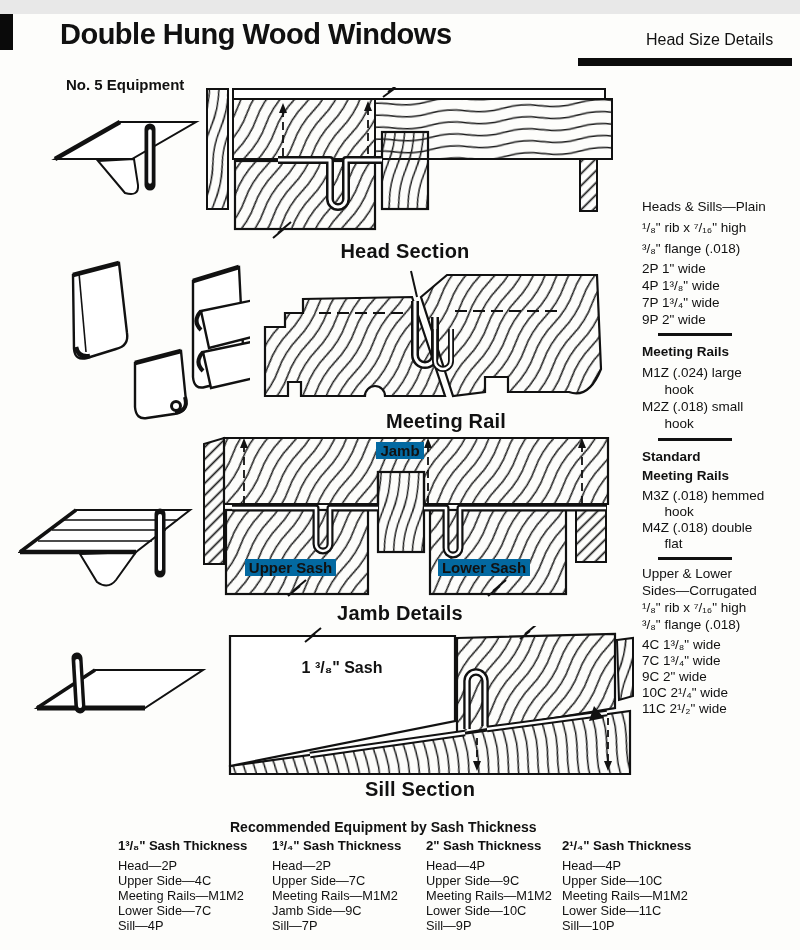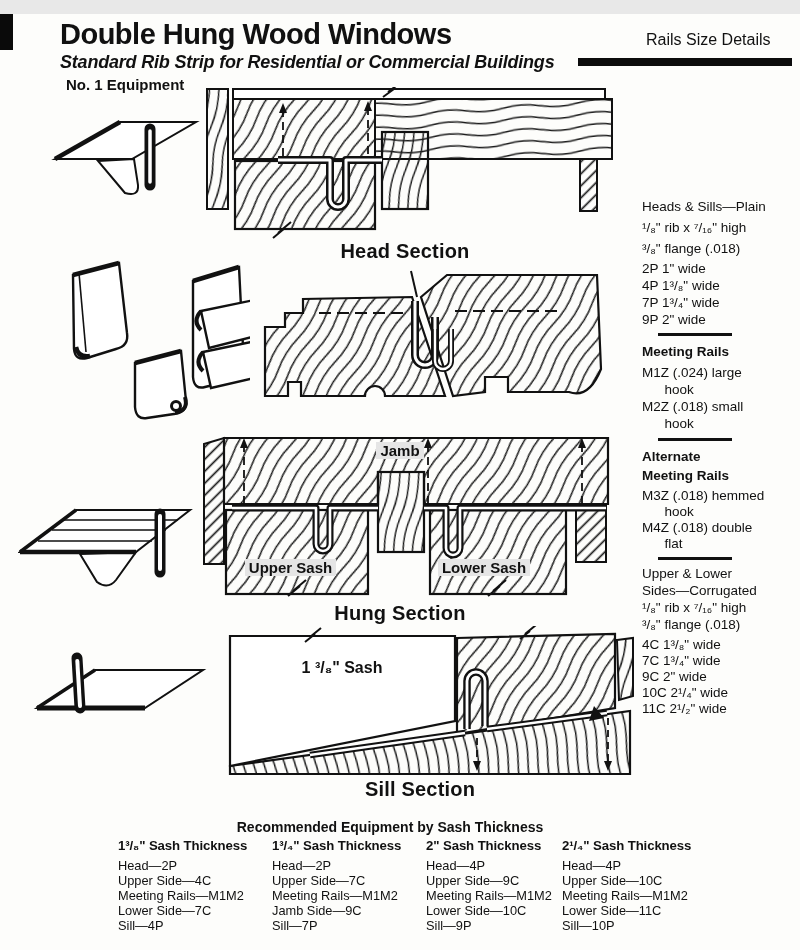--- a/index.html
+++ b/index.html
@@ -7,27 +7,27 @@
         font-family:"Liberation Sans",sans-serif;color:#111;overflow:hidden}
   .abs{position:absolute}
   .artifact{position:absolute;left:0;top:0;width:13px;height:36px;background:#0a0a0a}
   .title{position:absolute;left:60px;top:4px;font-size:29px;font-weight:bold;letter-spacing:-.5px}
   .subtitle{position:absolute;left:60px;top:38px;font-size:18px;font-weight:bold;font-style:italic;letter-spacing:-.2px}
   .corner{position:absolute;left:646px;top:17px;font-size:16px}
   .trule{position:absolute;left:578px;top:44px;width:214px;height:8px;background:#0c0c0c}
   .equip{position:absolute;left:66px;top:62px;font-size:15px;font-weight:bold}
   .caption{position:absolute;width:200px;text-align:center;font-size:20px;font-weight:bold;letter-spacing:.2px}
   .dlabel{position:absolute;text-align:center;font-weight:bold;font-size:15px}
-  .dlabel .wbg{background:#e5e5e5;padding:0 4px}
+  .dlabel .wbg{background:#0369a1;padding:0 4px}
   .sash-label{position:absolute;width:160px;text-align:center;font-weight:bold;font-size:16px}
   .side{position:absolute;left:642px;width:156px;font-size:13.5px;line-height:17px}
   .side.bold{font-weight:bold}
   .lh21{line-height:21px}.lh19{line-height:19px}.lh16{line-height:16px}
   .srule{position:absolute;left:658px;width:74px;height:3px;background:#111}
-  .rec-title{position:absolute;left:230px;top:805px;width:320px;text-align:center;font-size:14px;font-weight:bold}
+  .rec-title{position:absolute;left:230px;top:805px;width:320px;font-size:14px;font-weight:bold}
   .rec-col{position:absolute;top:824px;font-size:12.8px;line-height:15px}
   .rec-h{font-weight:bold;font-size:13.2px;margin-bottom:5px;letter-spacing:-.1px}
   svg{display:block}
 </style>
 </head>
 <body>
 
 <div class="page">
 
   <svg width="0" height="0" style="position:absolute">
@@ -45,24 +45,23 @@
         <path d="M0,5 q18,-3.5 37,0 t37,0 t37,0 t37,0" fill="none" stroke="#1a1a1a" stroke-width="1.4"></path>
       </pattern>
       <pattern id="hatch" patternUnits="userSpaceOnUse" width="8.5" height="8.5" patternTransform="rotate(-45)">
         <path d="M0,4.2 H8.5" stroke="#1a1a1a" stroke-width="1.7"></path>
       </pattern>
     </defs>
   </svg>
 
   <div class="artifact"></div>
   <div class="title">Double Hung Wood Windows</div>
-  <div class="corner">Rails Size Details</div>
-  <div class="subtitle">Standard Rib Strip for Residential or Commercial Buildings</div>
+  <div class="corner">Head Size Details</div>
   <div class="trule"></div>
-  <div class="equip">No. 1 Equipment</div>
+  <div class="equip">No. 5 Equipment</div>
 
   <svg class="abs" style="left:50px;top:95px" width="150" height="92" viewBox="0 0 150 92">
     <path d="M5,50 L70,13 L146,13 L82,50 Z" fill="#fff" stroke="#111" stroke-width="2"></path>
     <path d="M48,52 L84,50 L88,76 Q89,88 75,84 Z" fill="#fff" stroke="#111" stroke-width="2"></path>
     <path d="M5,50 L70,13" fill="none" stroke="#111" stroke-width="4.5"></path>
     <path d="M100,20 V76" fill="none" stroke="#111" stroke-width="11" stroke-linecap="round"></path>
     <path d="M100,22 V73" fill="none" stroke="#fff" stroke-width="3.5" stroke-linecap="round"></path>
   </svg>
 
   <svg class="abs" style="left:205px;top:73px" width="410" height="158" viewBox="0 0 410 158">
@@ -104,20 +103,21 @@
   <svg class="abs" style="left:257px;top:255px" width="380" height="145" viewBox="0 0 380 145">
     <path d="M8,58 L28,58 L28,44 L46,44 L46,30 L155,28 L188,127 L128,127 A10,10 0 0 0 108,127 L44,127 L44,113 L31,113 L31,127 L8,127 Z" fill="url(#gDiag)" stroke="#111" stroke-width="2.2"></path>
     <path d="M164,28 L190,6 L340,6 L344,100 Q332,130 312,123 L251,123 L251,108 L228,108 L228,123 L196,127 Z" fill="url(#gDiag)" stroke="#111" stroke-width="2.2"></path>
     <path d="M160,28 L154,2" fill="none" stroke="#111" stroke-width="2"></path>
     <path d="M62,44 H150 M198,42 H302" fill="none" stroke="#111" stroke-width="2.2" stroke-dasharray="12,6"></path>
     <path d="M158,32 V86 a10,10 0 0 0 20,0 V48" fill="none" stroke="#111" stroke-width="8" stroke-linejoin="round"></path>
     <path d="M158,32 V86 a10,10 0 0 0 20,0 V48" fill="none" stroke="#fff" stroke-width="3" stroke-linejoin="round"></path>
     <path d="M178,60 V92 a8,8 0 0 0 16,0 V60" fill="none" stroke="#111" stroke-width="6" stroke-linejoin="round"></path>
     <path d="M178,60 V92 a8,8 0 0 0 16,0 V60" fill="none" stroke="#fff" stroke-width="2.4" stroke-linejoin="round"></path>
   </svg>
+  <div class="caption" style="left:346px;top:396px">Meeting Rail</div>
 
   <svg class="abs" style="left:18px;top:480px" width="176" height="100" viewBox="0 0 176 100">
     <path d="M2,58 L58,16 L172,16 L118,58 Z" fill="#fff" stroke="#111" stroke-width="2"></path>
     <path d="M20,47 L134,47 M34,36 L148,36 M46,26 L160,26" fill="none" stroke="#111" stroke-width="1.6"></path>
     <path d="M62,60 L118,58 L98,86 Q90,96 79,88 Z" fill="#fff" stroke="#111" stroke-width="2"></path>
     <path d="M2,58 L118,58" fill="none" stroke="#111" stroke-width="4.5"></path>
     <path d="M2,58 L58,16" fill="none" stroke="#111" stroke-width="3.5"></path>
     <path d="M142,20 V78" fill="none" stroke="#111" stroke-width="11" stroke-linecap="round"></path>
     <path d="M142,22 V75" fill="none" stroke="#fff" stroke-width="4" stroke-linecap="round"></path>
   </svg>
@@ -139,21 +139,21 @@
   </svg>
   <div class="dlabel" style="left:352px;top:428px;width:96px">
     <span class="wbg">Jamb</span>
   </div>
   <div class="dlabel" style="left:227px;top:545px;width:127px">
     <span class="wbg">Upper Sash</span>
   </div>
   <div class="dlabel" style="left:428px;top:545px;width:112px">
     <span class="wbg">Lower Sash</span>
   </div>
-  <div class="caption" style="left:300px;top:588px">Hung Section</div>
+  <div class="caption" style="left:300px;top:588px">Jamb Details</div>
 
   <svg class="abs" style="left:33px;top:632px" width="175" height="85" viewBox="0 0 175 85">
     <path d="M4,62 L62,24 L170,24 L112,62 Z" fill="#fff" stroke="#111" stroke-width="2"></path>
     <path d="M4,62 L112,62" fill="none" stroke="#111" stroke-width="5"></path>
     <path d="M4,62 L62,24" fill="none" stroke="#111" stroke-width="3.5"></path>
     <path d="M47,62 L44,12" fill="none" stroke="#111" stroke-width="11" stroke-linecap="round"></path>
     <path d="M47,60 L44.3,15" fill="none" stroke="#fff" stroke-width="4" stroke-linecap="round"></path>
   </svg>
 
   <svg class="abs" style="left:225px;top:612px" width="410" height="152" viewBox="0 0 410 152">
@@ -191,21 +191,21 @@
   <div class="side" style="top:350px">
 
   <div class="ln">M1Z (.024) large</div>
       <div class="ln">&nbsp;&nbsp;&nbsp;&nbsp;&nbsp;&nbsp;hook</div>
       <div class="ln">M2Z (.018) small</div>
       <div class="ln">&nbsp;&nbsp;&nbsp;&nbsp;&nbsp;&nbsp;hook</div>
     </div>
   <div class="srule" style="top:424px"></div>
   <div class="side bold lh19" style="top:433px">
 
-  <div class="ln">Alternate</div>
+  <div class="ln">Standard</div>
       <div class="ln">Meeting Rails</div>
     </div>
   <div class="side lh16" style="top:474px">
 
   <div class="ln">M3Z (.018) hemmed</div>
       <div class="ln">&nbsp;&nbsp;&nbsp;&nbsp;&nbsp;&nbsp;hook</div>
       <div class="ln">M4Z (.018) double</div>
       <div class="ln">&nbsp;&nbsp;&nbsp;&nbsp;&nbsp;&nbsp;flat</div>
     </div>
   <div class="srule" style="top:543px"></div>

